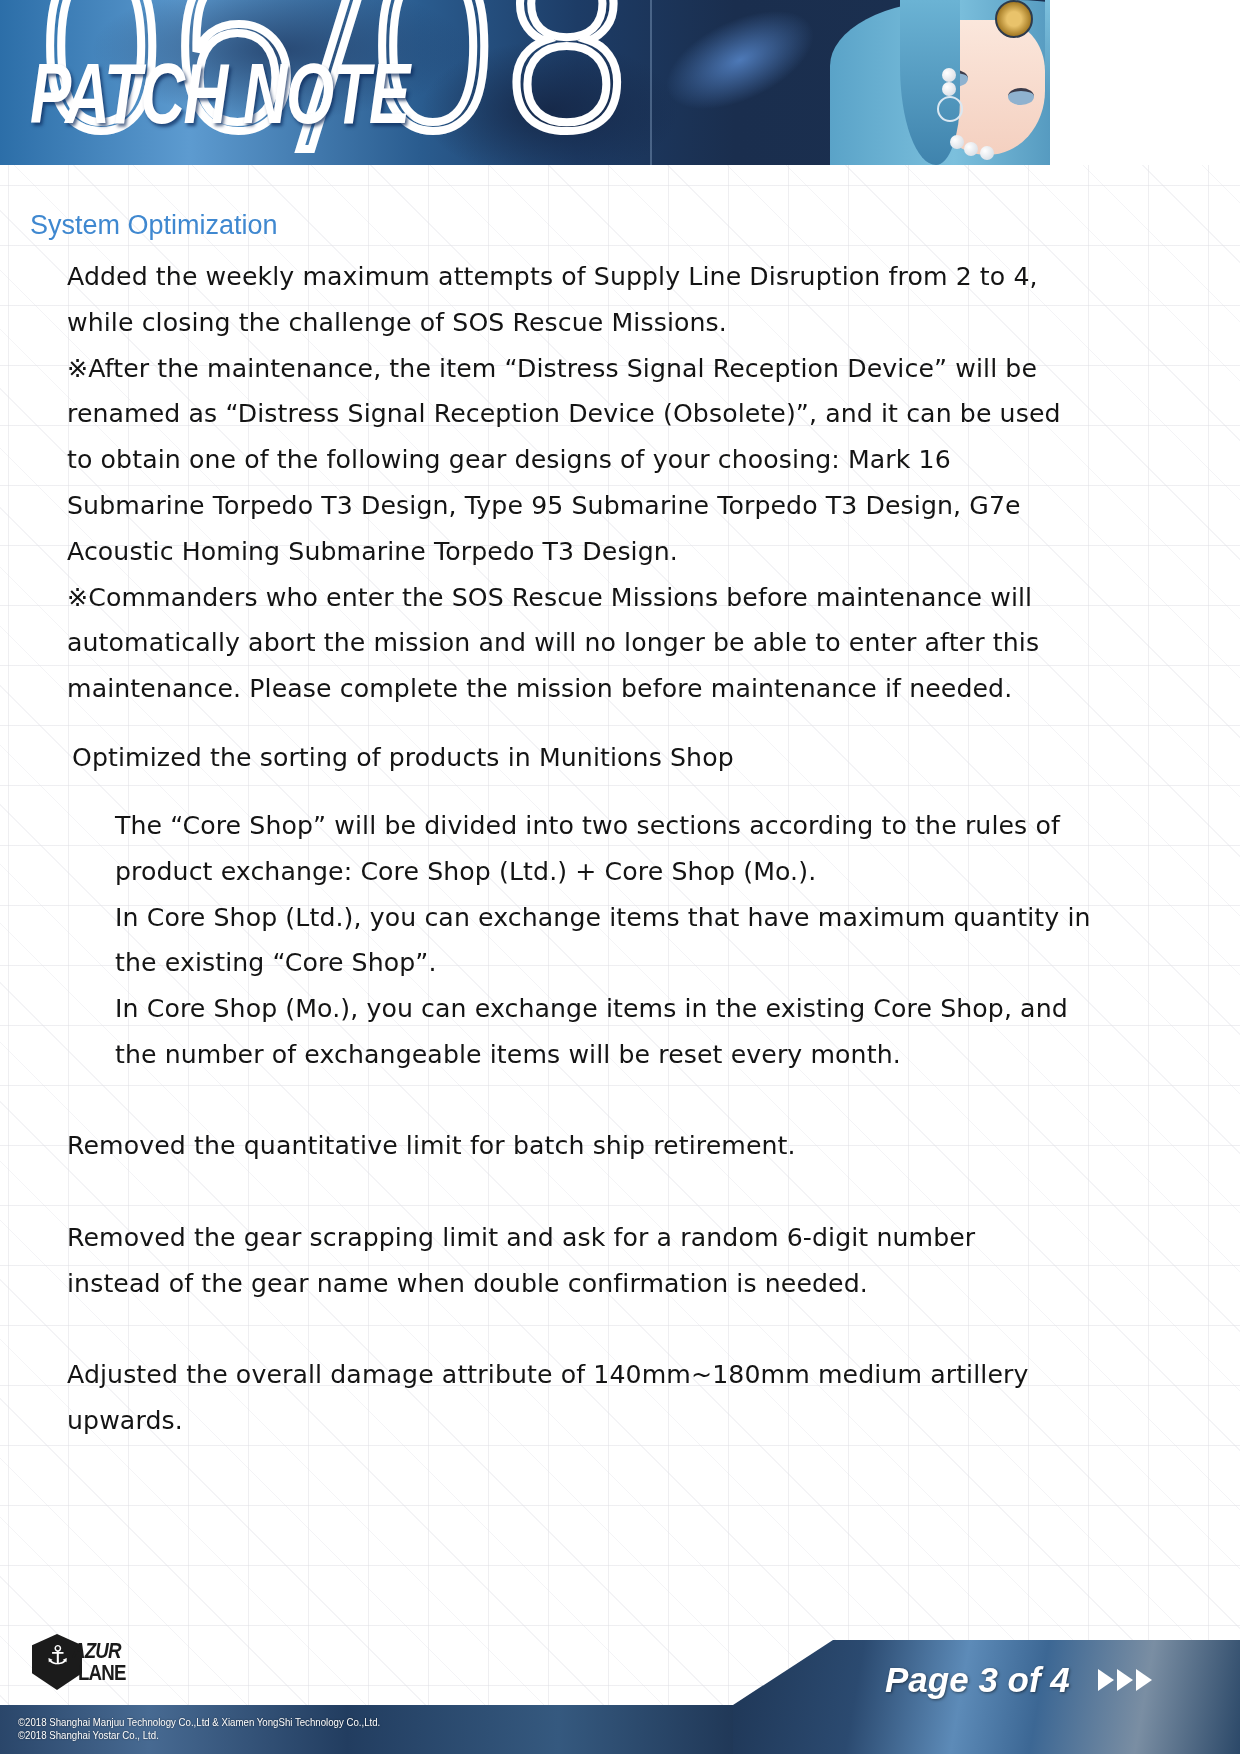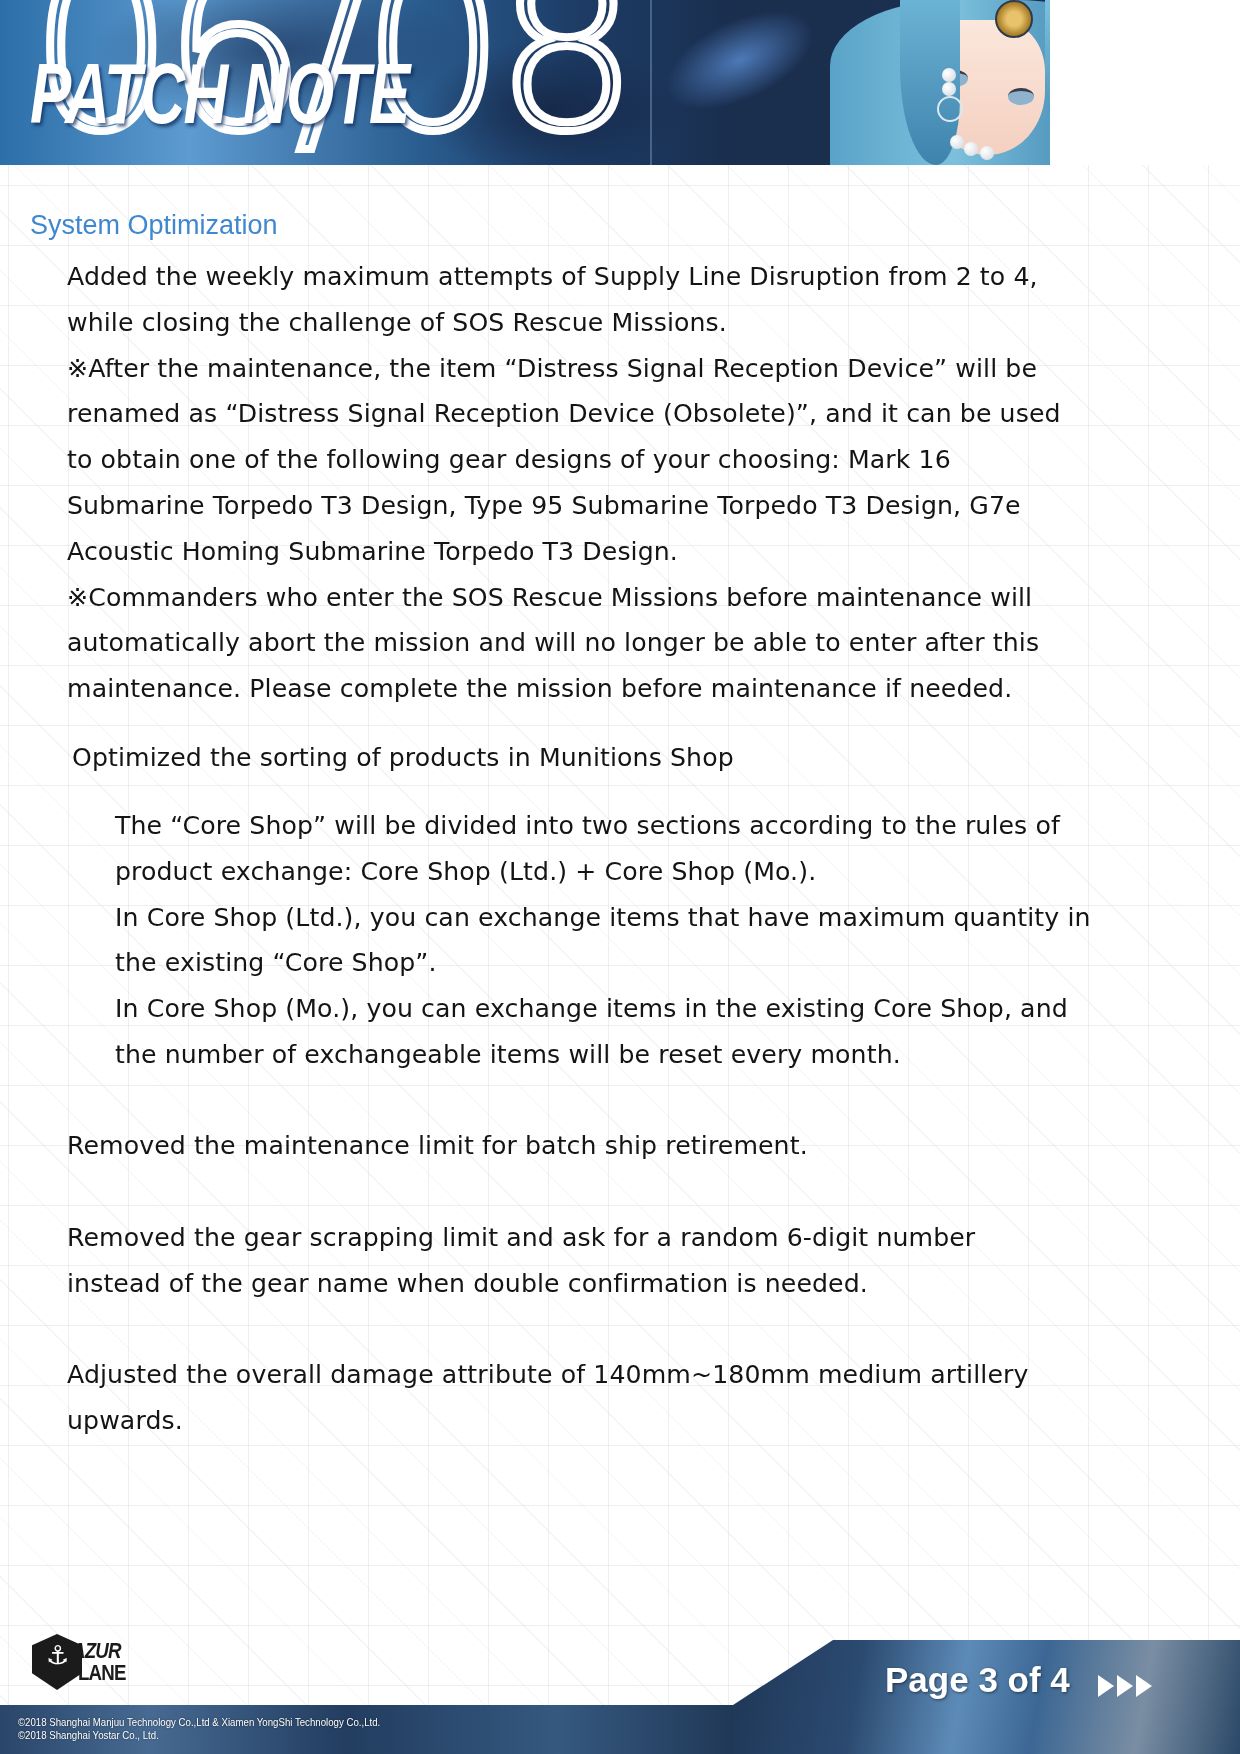--- a/index.html
+++ b/index.html
@@ -95,21 +95,21 @@
   .page-panel {
     position: absolute; left: 733px; top: 1640px; width: 507px; height: 114px;
     background: linear-gradient(100deg, #1f3757 0%, #2b4a70 25%, #5d8bb8 45%, #3c6794 60%, #7a8ea3 80%, #2b4868 100%);
     clip-path: polygon(100px 0, 100% 0, 100% 100%, 0 100%, 0 65px);
   }
   .page-indicator {
     position: absolute; left: 885px; top: 1662px;
     font-family: "Liberation Sans", sans-serif; font-weight: bold;
     font-size: 35px; line-height: 1; color: #ffffff;
     text-shadow: 1px 1px 3px rgba(0,0,0,0.5);
-    display: flex; align-items: flex-end;
+    display: flex; align-items: center; font-style: italic;
   }
   .next-arrows { margin-left: 28px; display: flex; gap: 3px; }
   .next-arrows span {
     display: inline-block; width: 0; height: 0;
     border-top: 11px solid transparent; border-bottom: 11px solid transparent;
     border-left: 16px solid #ffffff;
   }
   .copyright {
     position: absolute; left: 18px; top: 1716px;
     font-family: "Liberation Sans", sans-serif; font-size: 10.5px; line-height: 13px;
@@ -159,21 +159,21 @@
 ※Commanders who enter the SOS Rescue Missions before maintenance will
 automatically abort the mission and will no longer be able to enter after this
 maintenance. Please complete the mission before maintenance if needed.</p>
   <p class="para" style="top:730px;margin:5px;">Optimized the sorting of products in Munitions Shop</p>
   <p class="para sub" style="top:791px;margin:12px;">The “Core Shop” will be divided into two sections according to the rules of
 product exchange: Core Shop (Ltd.) + Core Shop (Mo.).
 In Core Shop (Ltd.), you can exchange items that have maximum quantity in
 the existing “Core Shop”.
 In Core Shop (Mo.), you can exchange items in the existing Core Shop, and
 the number of exchangeable items will be reset every month.</p>
-  <p class="para" style="top:1123px;margin:0;">Removed the maintenance limit for batch ship retirement.</p>
+  <p class="para" style="top:1123px;margin:0;">Removed the quantitative limit for batch ship retirement.</p>
   <p class="para" style="top:1215px;margin:0;">Removed the gear scrapping limit and ask for a random 6-digit number
 instead of the gear name when double confirmation is needed.</p>
   <p class="para" style="top:1352px;margin:0;">Adjusted the overall damage attribute of 140mm~180mm medium artillery
 upwards.</p>
 </main>
 
 <div class="logo">
   <div class="badge"></div>
   <div class="anchor">⚓</div>
   <div class="azur">AZUR</div>

